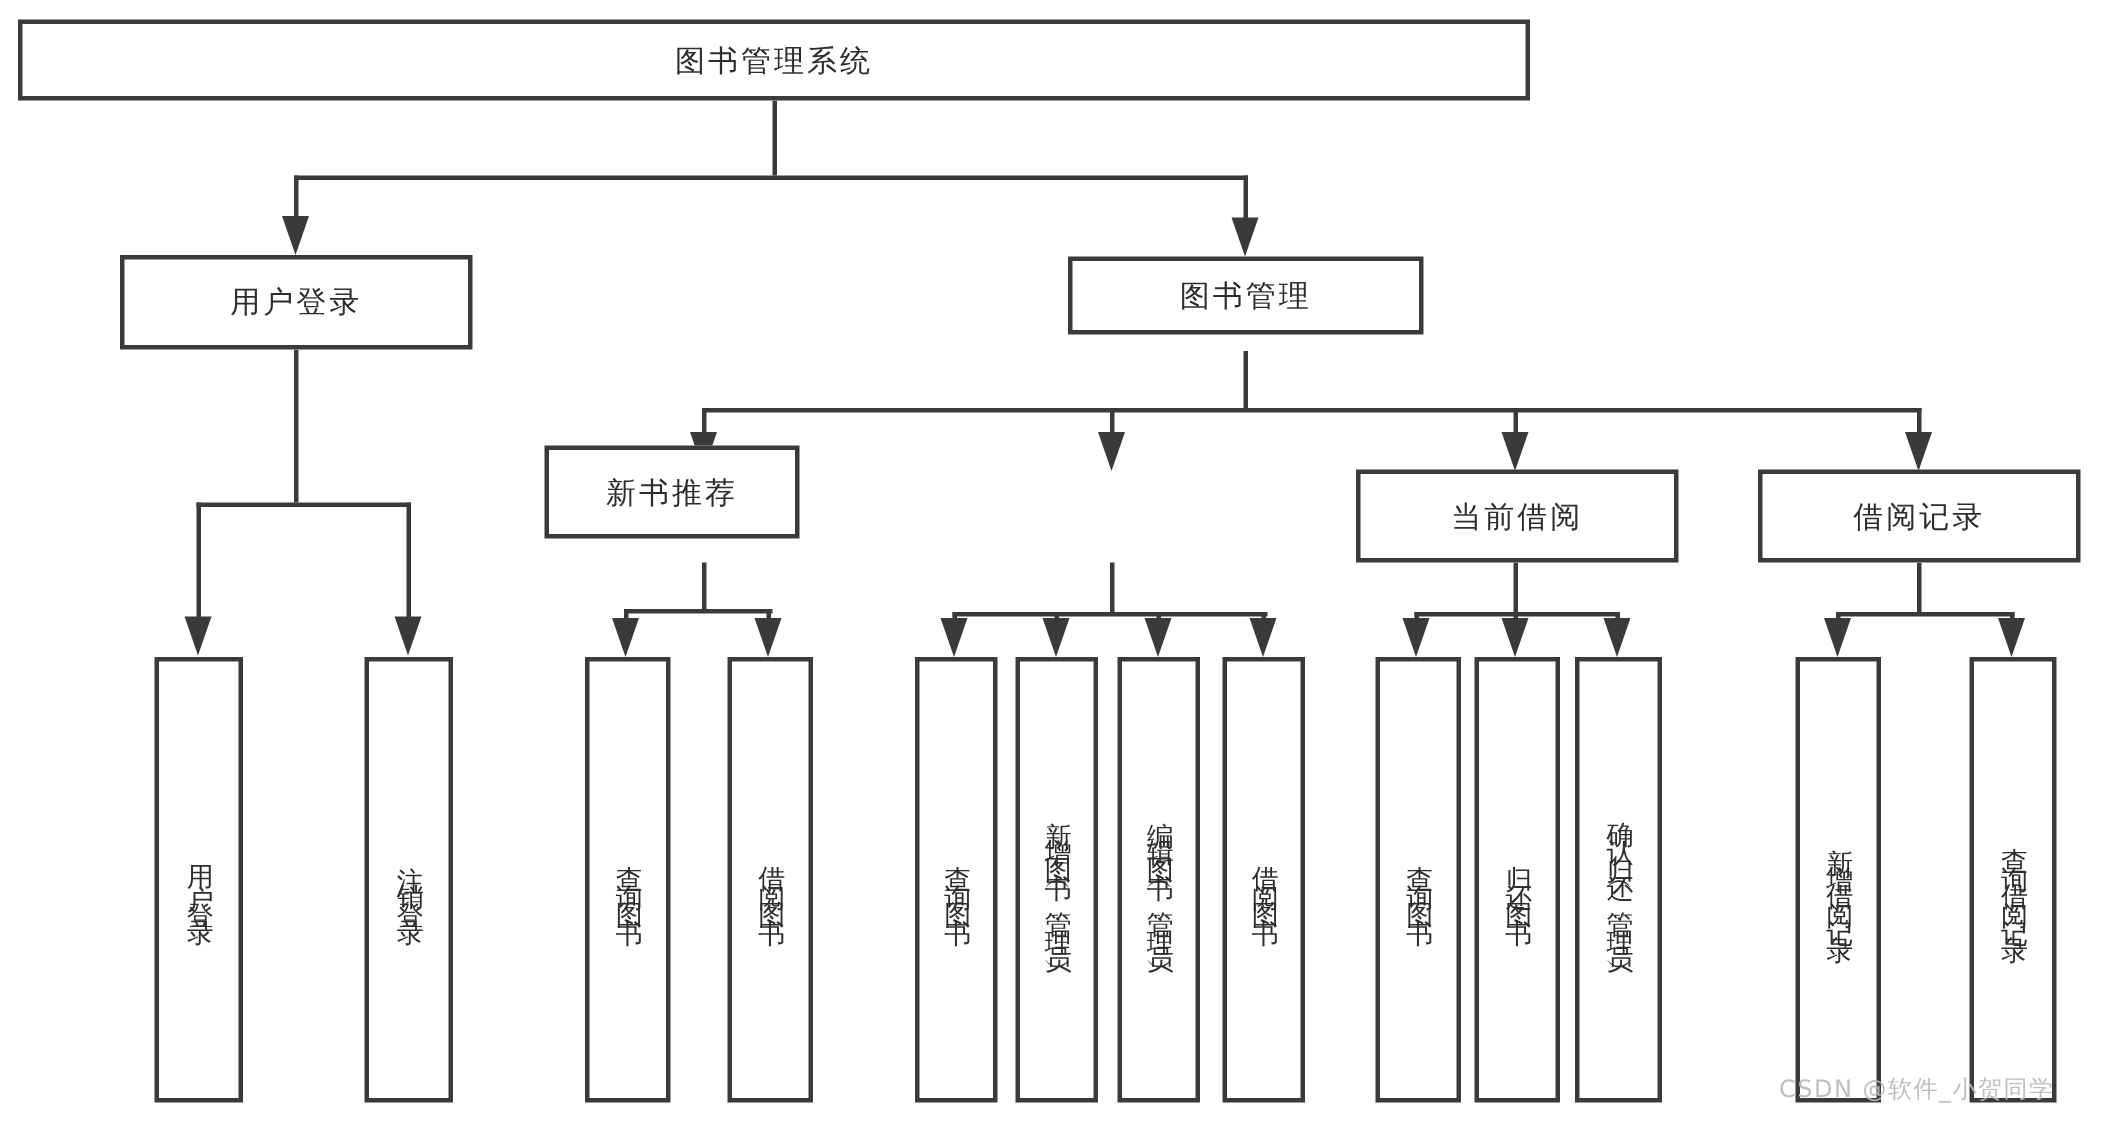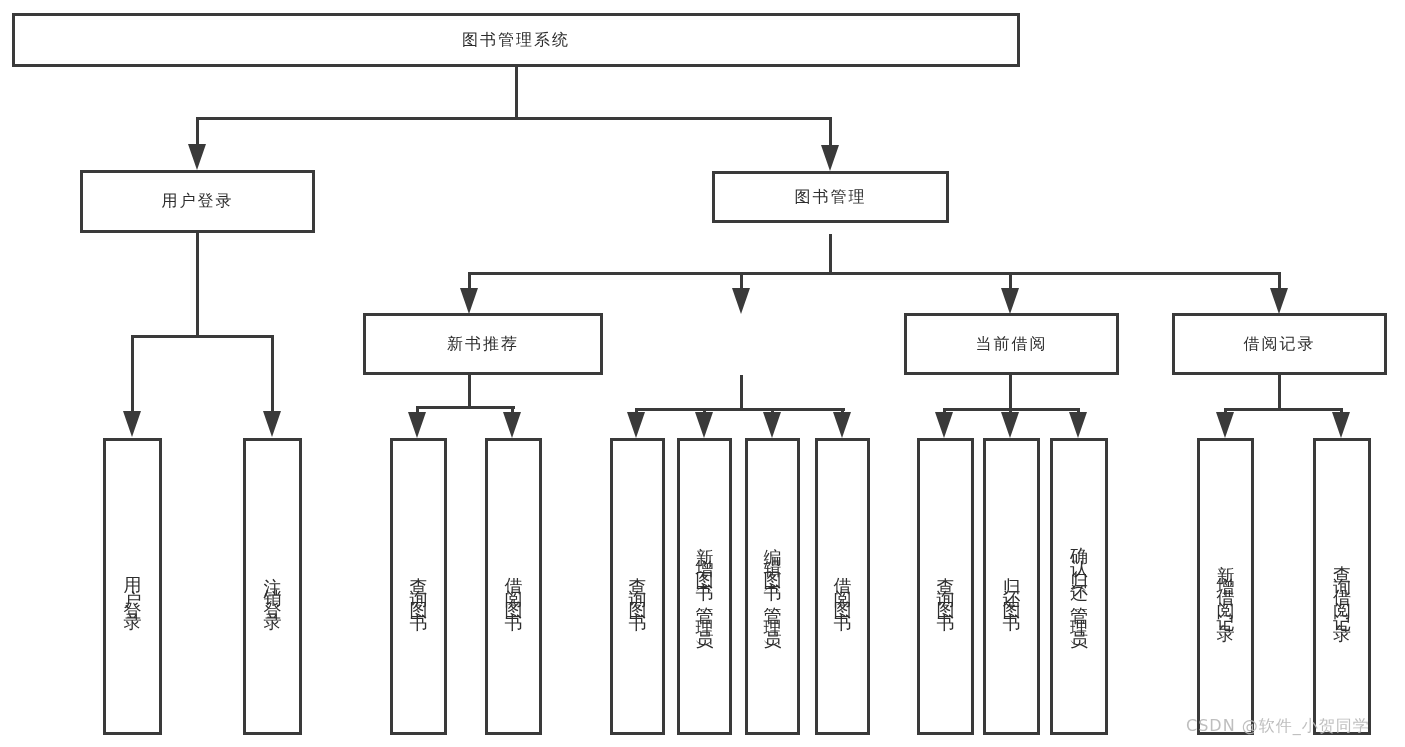--- a/index.html
+++ b/index.html
@@ -8,21 +8,21 @@
     background:#ffffff; overflow:hidden;
     font-family:"DejaVu Sans","Liberation Sans",sans-serif;
   }
   .box {
     position:absolute; box-sizing:border-box;
     background:#ffffff; border:3px solid #3a3a3a;
     display:flex; align-items:center; justify-content:center;
     z-index:2;
   }
   .box .lbl {
-    font-size:16px; color:#2d2d2d; letter-spacing:2px;
+    font-size:20px; color:#2d2d2d; letter-spacing:2px;
     white-space:nowrap;
   }
   .vbox .lbl {
     writing-mode:vertical-rl; text-orientation:mixed;
     letter-spacing:12px; font-size:18px; white-space:normal;
     line-height:1;
   }
   .vl { position:absolute; width:3px; background:#3a3a3a; z-index:1; }
   .hl { position:absolute; height:3px; background:#3a3a3a; z-index:1; }
   .ar {
@@ -71,21 +71,21 @@
   <div class="hl" style="left:468px;top:272px;width:813px"></div>
   <div class="vl" style="left:468px;top:272px;height:18px"></div>
   <div class="ar" style="left:460px;top:288px"></div>
   <div class="vl" style="left:740px;top:272px;height:18px"></div>
   <div class="ar" style="left:732px;top:288px"></div>
   <div class="vl" style="left:1009px;top:272px;height:18px"></div>
   <div class="ar" style="left:1001px;top:288px"></div>
   <div class="vl" style="left:1278px;top:272px;height:18px"></div>
   <div class="ar" style="left:1270px;top:288px"></div>
 
-  <div class="box" style="left:363px;top:313px;width:240px;height:62px">
+  <div class="box" style="left:363px;top:297px;width:170px;height:62px">
     <span class="lbl">新书推荐</span>
   </div>
   <div class="box" style="left:904px;top:313px;width:215px;height:62px">
     <span class="lbl">当前借阅</span>
   </div>
   <div class="box" style="left:1172px;top:313px;width:215px;height:62px">
     <span class="lbl">借阅记录</span>
   </div>
 
   <div class="vl" style="left:468px;top:375px;height:31px"></div>

